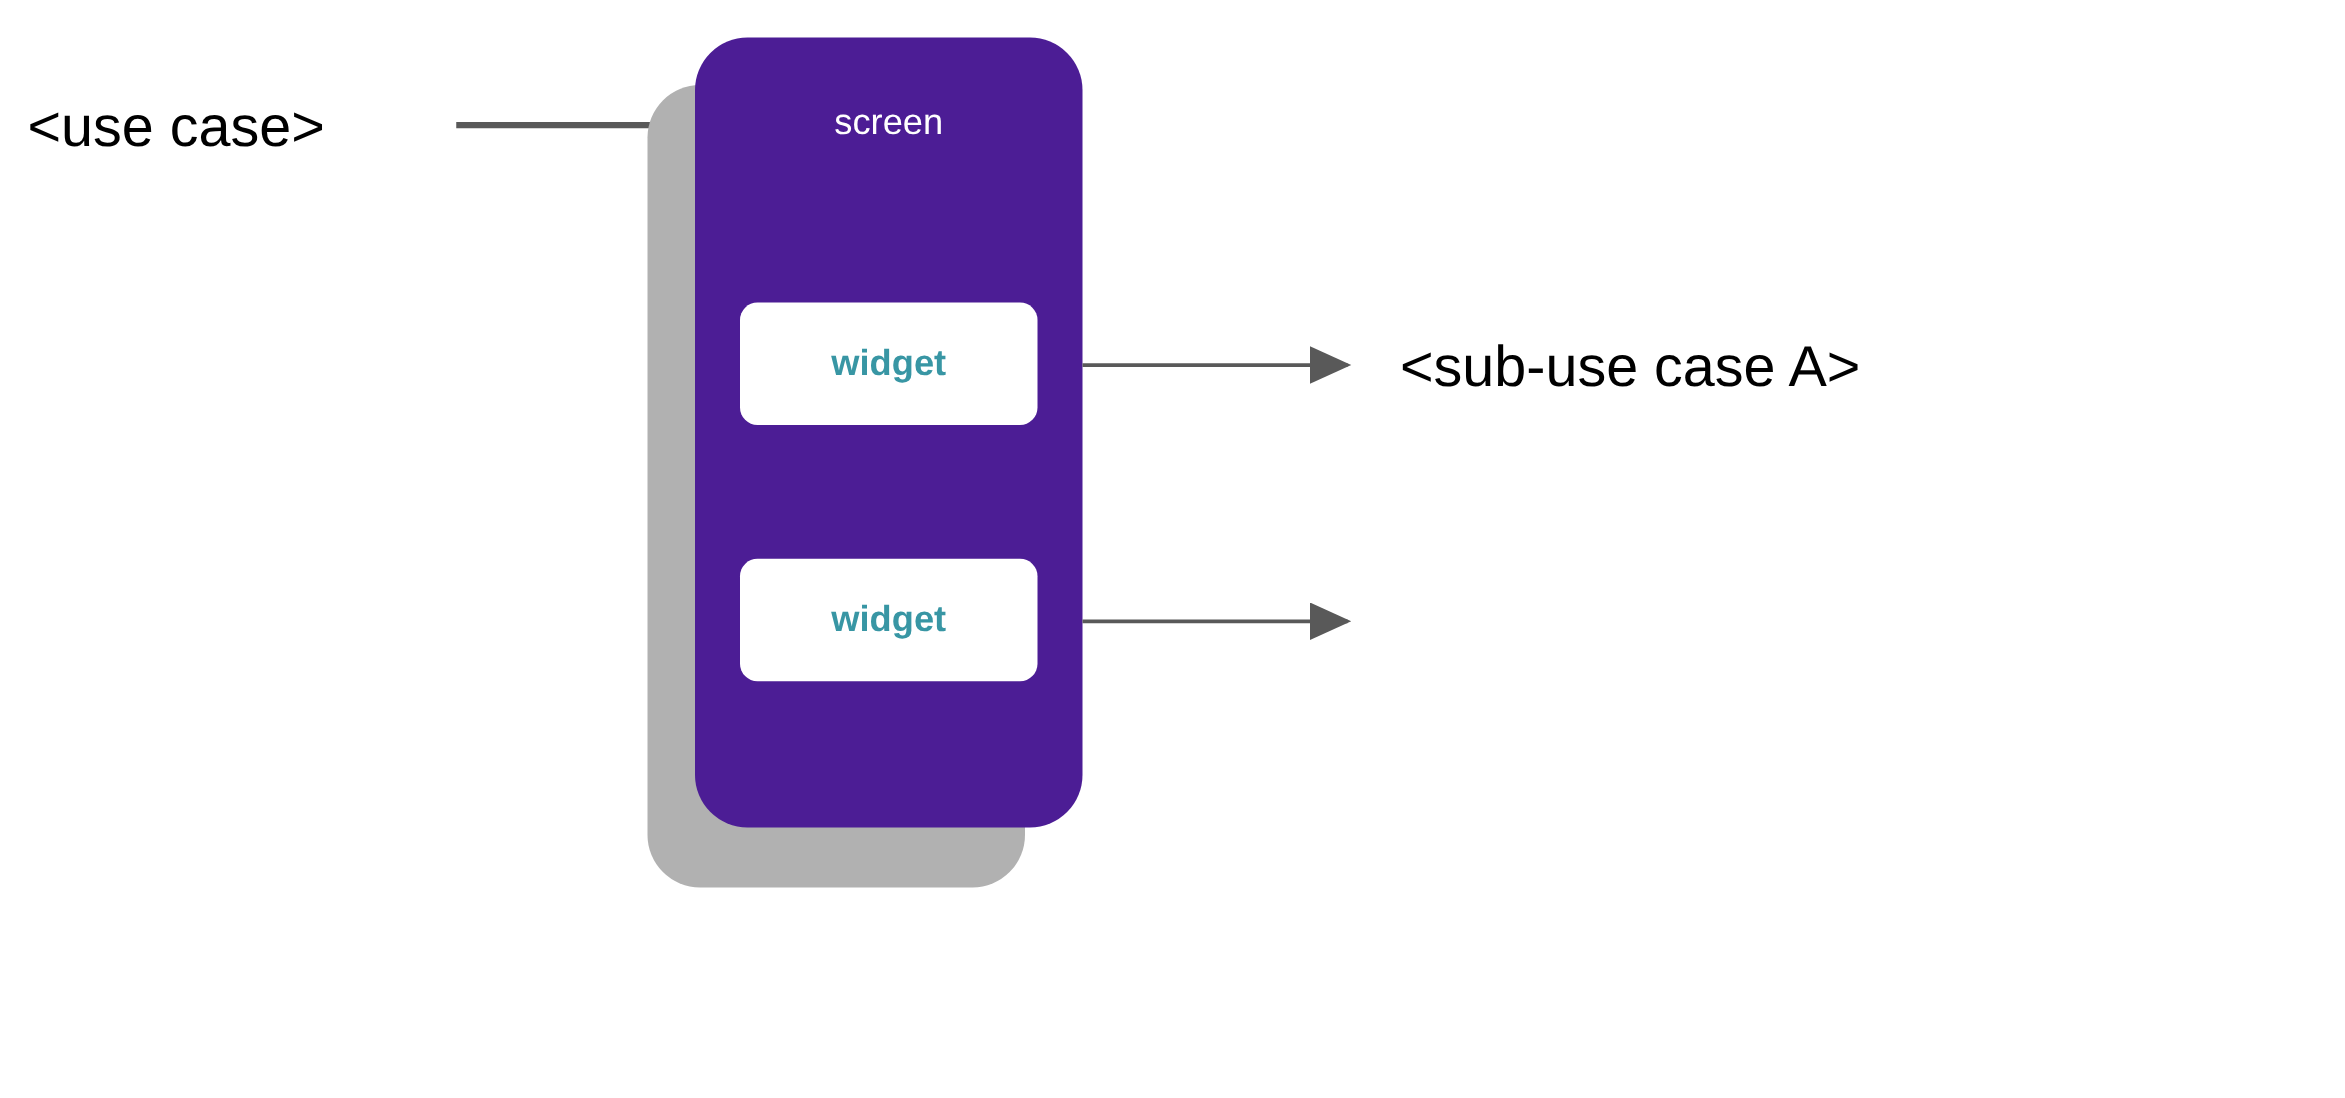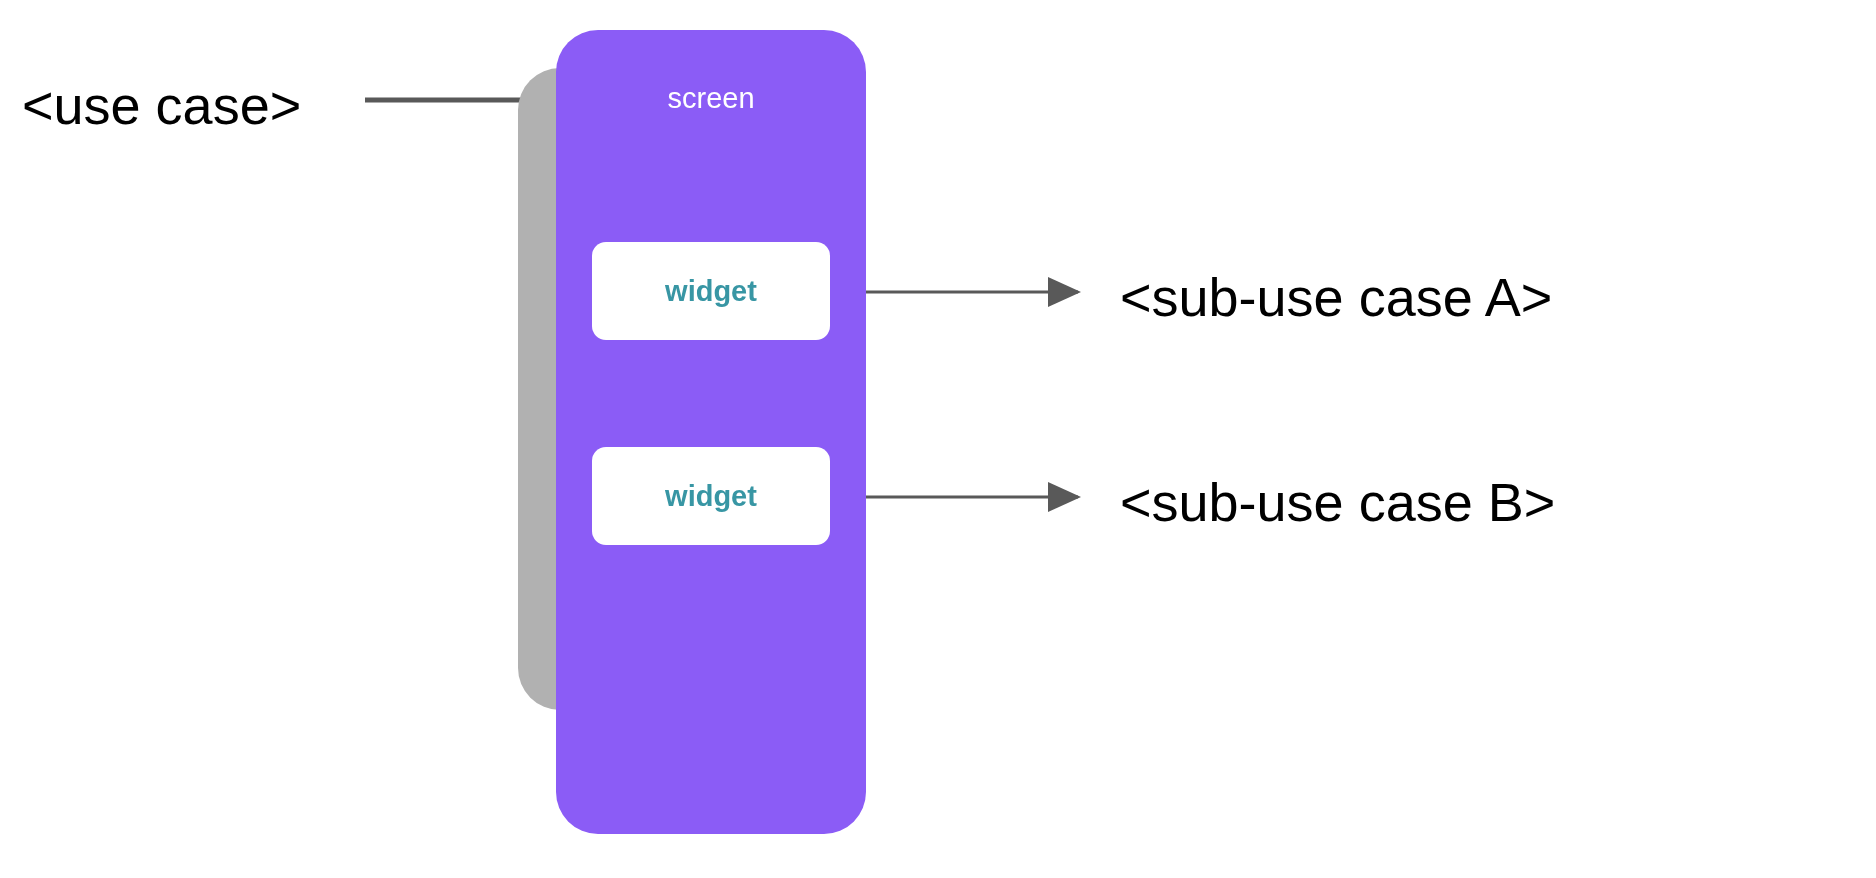--- a/index.html
+++ b/index.html
@@ -26,22 +26,22 @@
     background: #b1b1b1;
     border-radius: 42px;
   }
 
   
   .screen-card {
     position: absolute;
     left: 556px;
     top: 30px;
     width: 310px;
-    height: 804px;
-    background: #8b5cf6;
+    height: 632px;
+    background: #4c1d95;
     border-radius: 42px;
   }
 
   .screen-label {
     position: absolute;
     top: 54px;
     left: 0;
     width: 100%;
     text-align: center;
     color: #ffffff;
@@ -63,21 +63,21 @@
     font-size: 29px;
     font-weight: bold;
   }
   .widget-a { top: 212px; }
   .widget-b { top: 417px; }
 
   
   .big-label {
     position: absolute;
     color: #000000;
-    font-size: 54px;
+    font-size: 46px;
     line-height: 1;
     white-space: nowrap;
   }
   .use-case-label { left: 22px; top: 78px; }
   .sub-a-label { left: 1120px; top: 270px; }
   .sub-b-label { left: 1120px; top: 475px; }
 
   .arrow-svg {
     position: absolute;
     overflow: visible;
@@ -125,15 +125,14 @@
     <defs>
       <marker id="head-b" markerWidth="12" markerHeight="12" refX="10" refY="5" orient="auto">
         <path d="M0,0 L11,5 L0,10 z" fill="#595959"></path>
       </marker>
     </defs>
     <line x1="0" y1="20" x2="212" y2="20" stroke="#595959" stroke-width="3" marker-end="url(#head-b)"></line>
   </svg>
 
   <div class="big-label sub-a-label">&lt;sub-use case A&gt;</div>
 
-  <div class="big-label sub-b-label">&lt;sub-use case B&gt;</div>
 
 </div>
 
 </body></html>

